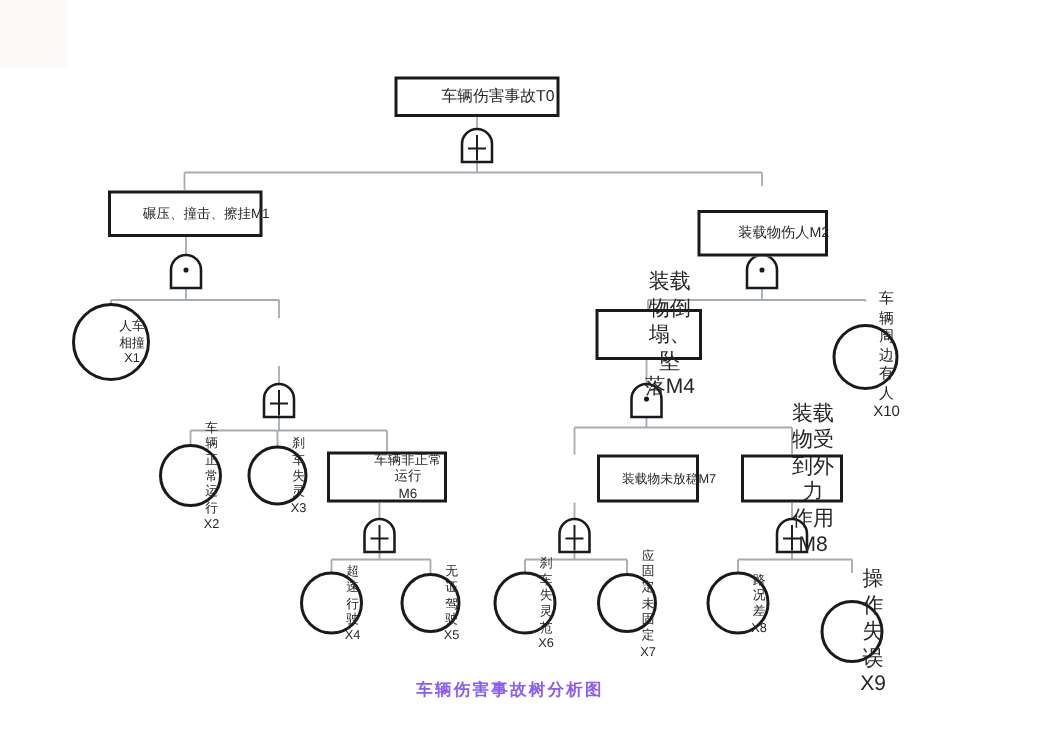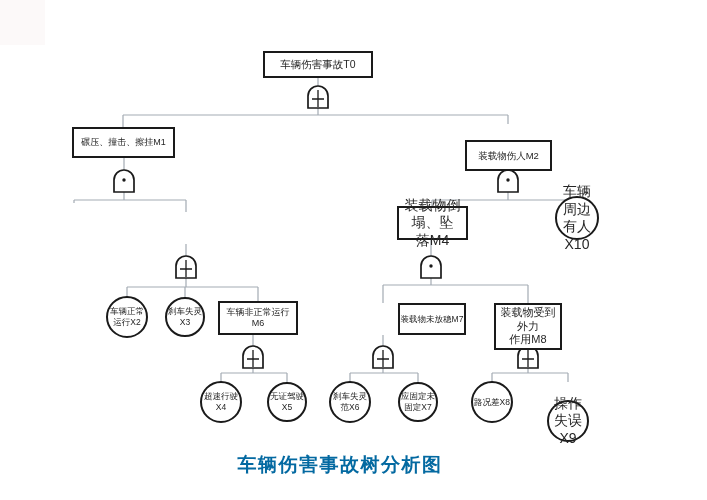--- a/index.html
+++ b/index.html
@@ -9,26 +9,26 @@
   }
   .artifact{position:absolute;left:0;top:0;width:45px;height:45px;background:#fcf9f9;}
   svg.layer{position:absolute;left:0;top:0;width:707px;height:500px;}
   .connectors{fill:none;stroke:#a3abb3;stroke-width:1.2;}
   .gate-shape{fill:#ffffff;stroke:#1a1a1a;stroke-width:1.7;}
   .gate-sym{fill:none;stroke:#1a1a1a;stroke-width:1.3;}
   .gate-dot{fill:#1a1a1a;stroke:none;}
   .node{
     position:absolute;display:flex;align-items:center;justify-content:center;
     text-align:center;background:#ffffff;border:2px solid #1a1a1a;box-sizing:border-box;
-    white-space:pre-line;line-height:1.25;
+    white-space:pre-line;line-height:1.25;padding-left:28px;
   }
   .circle{border-radius:50%;}
   .caption{
     position:absolute;left:0;top:452px;width:680px;text-align:center;
-    font-weight:bold;font-size:19px;letter-spacing:1.5px;color:#0369a1;
+    font-weight:bold;font-size:11px;letter-spacing:1.5px;color:#8b5cf6;
   }
 </style>
 </head>
 <body>
 
 <div class="canvas">
 
   <div class="artifact"></div>
 
   <svg class="layer" viewBox="0 0 707 500">
@@ -84,37 +84,39 @@
 
 
   <div class="node box" style="left:397px;top:206px;width:71px;height:34px;font-size:14px;">装载物倒塌、坠
 落M4</div>
 
   <div class="node box" style="left:218px;top:301px;width:80px;height:34px;font-size:9px;">车辆非正常运行
 M6</div>
 
   <div class="node box" style="left:350px;top:303px;width:68px;height:32px;font-size:8.5px;white-space:nowrap;margin-left:48px;">装载物未放稳M7</div>
 
-  <div class="node box" style="left:494px;top:303px;width:68px;height:47px;font-size:11px;">装载物受到外力
+  <div class="node box" style="left:494px;top:303px;width:68px;height:32px;font-size:14px;">装载物受到外力
 作用M8</div>
 
+  <div class="node circle" style="left:48px;top:202px;width:52px;height:52px;font-size:8.5px;">人车相撞
+X1</div>
 
   <div class="node circle" style="left:106px;top:296px;width:42px;height:42px;font-size:8.5px;">车辆正常
 运行X2</div>
 
   <div class="node circle" style="left:165px;top:297px;width:40px;height:40px;font-size:8.5px;">刹车失灵
 X3</div>
 
   <div class="node circle" style="left:200px;top:381px;width:42px;height:42px;font-size:8.5px;">超速行驶
 X4</div>
 
   <div class="node circle" style="left:267px;top:382px;width:40px;height:40px;font-size:8.5px;">无证驾驶
 X5</div>
 
-  <div class="node circle" style="left:555px;top:196px;width:44px;height:44px;font-size:14px;">车辆周边
+  <div class="node circle" style="left:555px;top:216px;width:44px;height:44px;font-size:10px;">车辆周边
 有人X10</div>
 
   <div class="node circle" style="left:329px;top:381px;width:42px;height:42px;font-size:8.5px;">刹车失灵
 范X6</div>
 
   <div class="node circle" style="left:398px;top:382px;width:40px;height:40px;font-size:8.5px;">应固定未
 固定X7</div>
 
   <div class="node circle" style="left:471px;top:381px;width:42px;height:42px;font-size:8.5px;">路况差X8</div>
 

